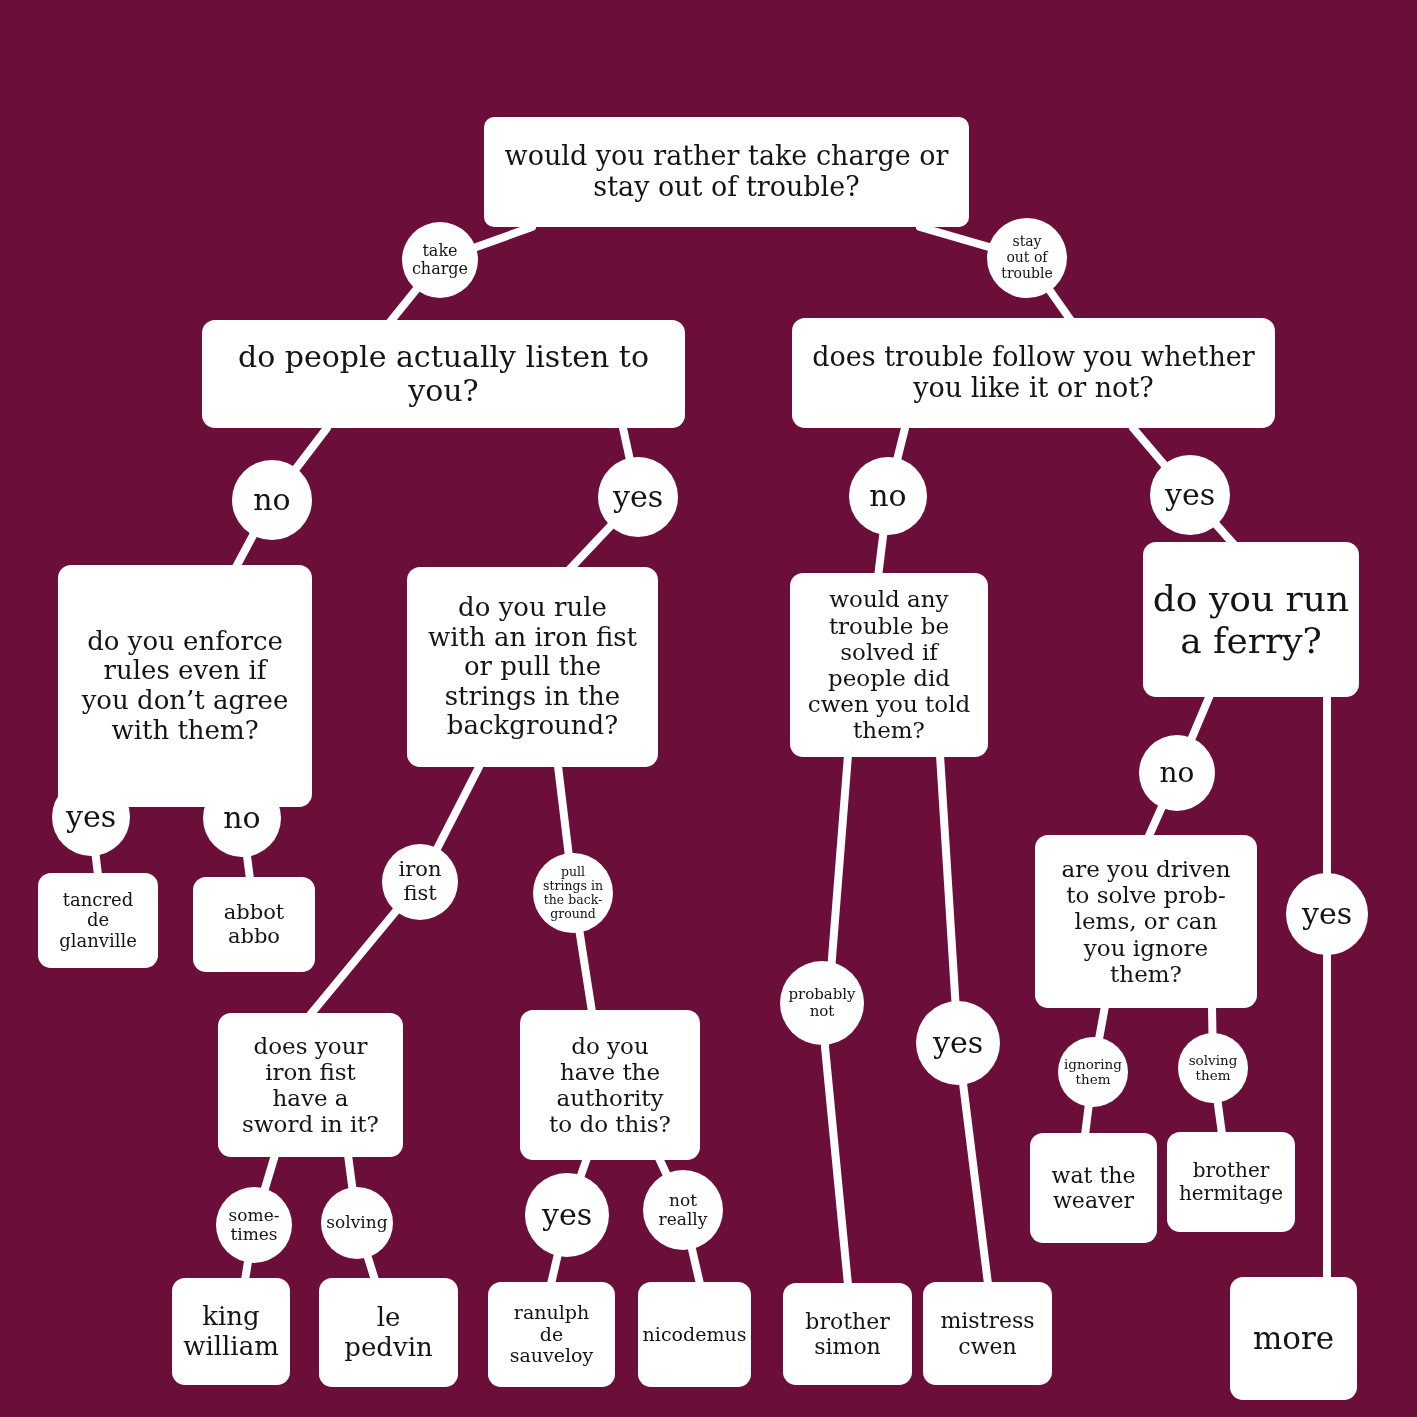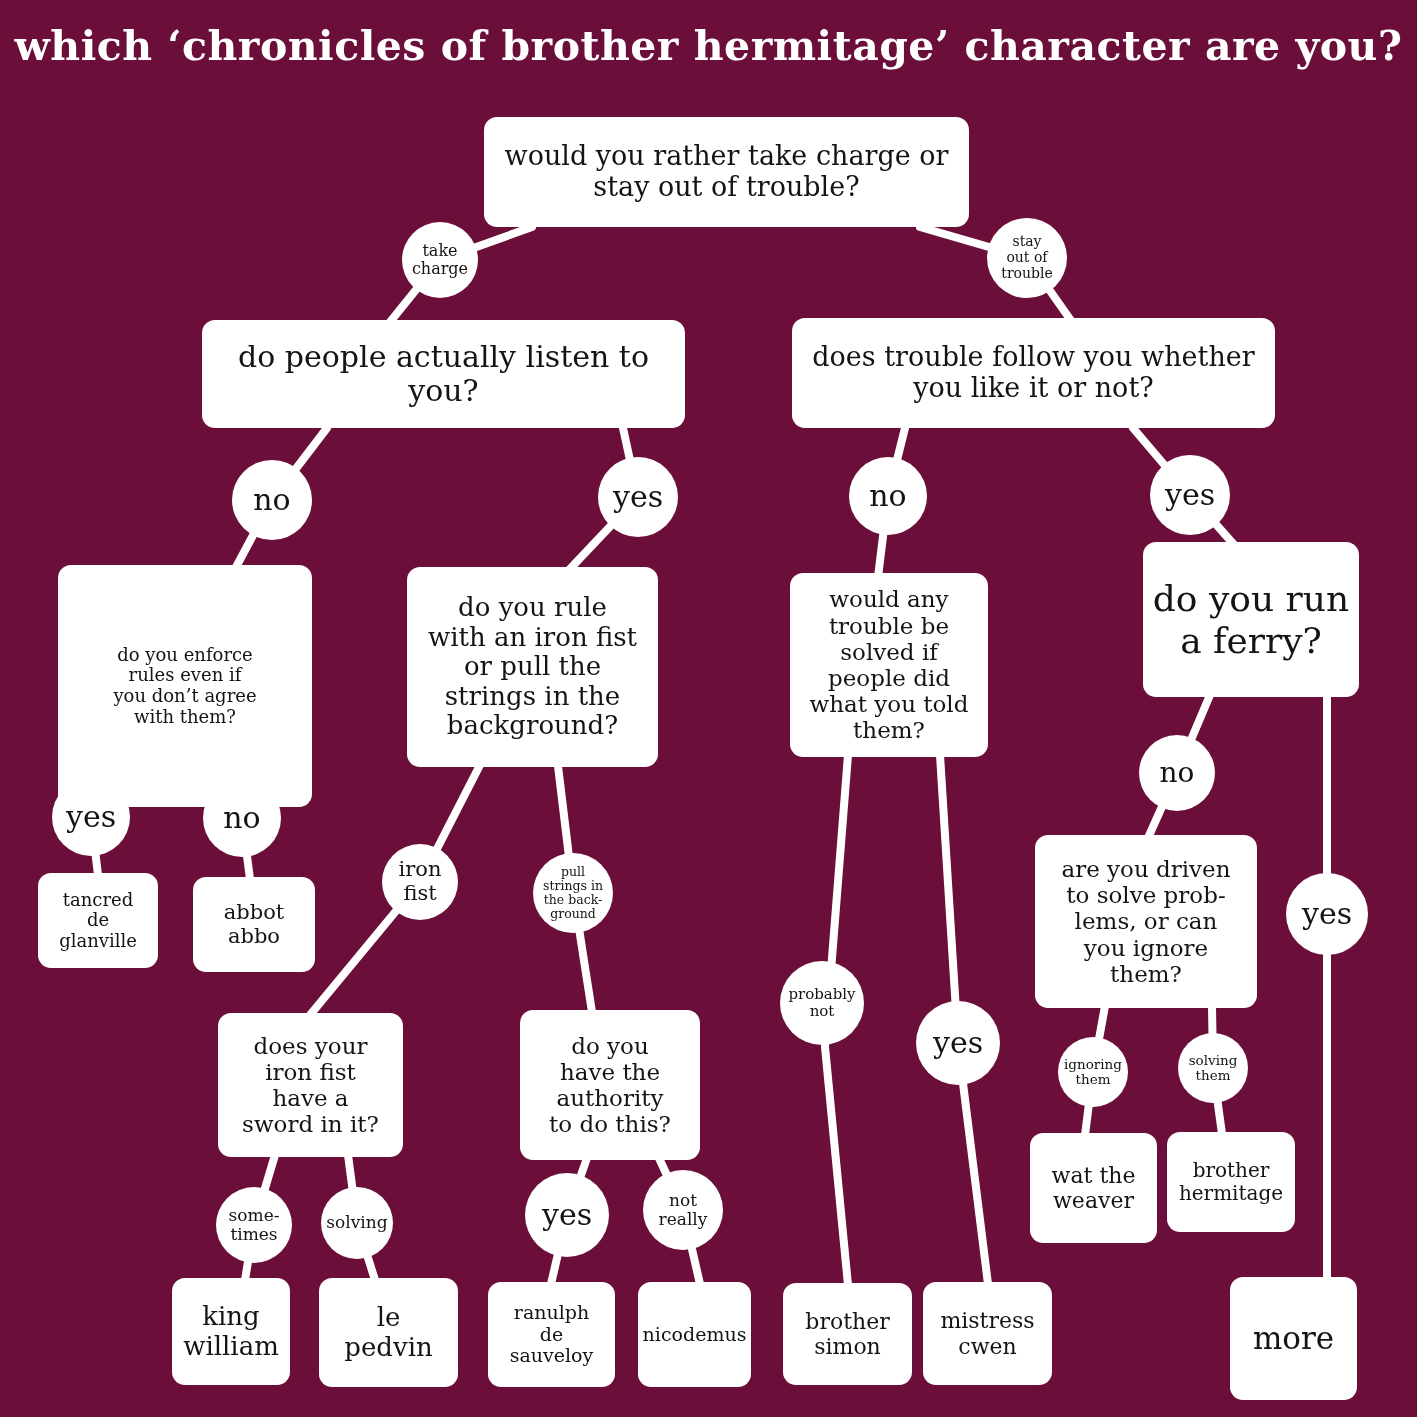--- a/index.html
+++ b/index.html
@@ -71,42 +71,41 @@
     <polyline points="1210,695 1177,773 1148,838"></polyline>
     <polyline points="1327,695 1327,1280"></polyline>
     <polyline points="275,1155 254,1225 245,1280"></polyline>
     <polyline points="348,1155 357,1223 375,1280"></polyline>
     <polyline points="587,1158 567,1215 551,1284"></polyline>
     <polyline points="658,1156 683,1210 700,1284"></polyline>
     <polyline points="1105,1006 1093,1072 1085,1135"></polyline>
     <polyline points="1212,1006 1213,1068 1222,1134"></polyline>
   </svg>
 
-  <div class="title">which ‘chronicles of brother hermitage’ character are you?</div>
 
-  <div class="node box" style="left:484px;top:117px;width:485px;height:110px;font-size:27px;">would you rather take charge or
+  <div class="node box" style="left:484px;top:117px;width:485px;height:110px;font-size:27px;border-radius:10px;">would you rather take charge or
 stay out of trouble?</div>
   <div class="node box" style="left:202px;top:320px;width:483px;height:108px;font-size:30px;">do people actually listen to
 you?</div>
   <div class="node box" style="left:792px;top:318px;width:483px;height:110px;font-size:27px;">does trouble follow you whether
 you like it or not?</div>
-  <div class="node box" style="left:58px;top:565px;width:254px;height:242px;font-size:18px;">do you enforce
+  <div class="node box" style="left:58px;top:565px;width:254px;height:242px;font-size:26px;">do you enforce
 rules even if
 you don’t agree
 with them?</div>
   <div class="node box" style="left:407px;top:567px;width:251px;height:200px;font-size:26px;">do you rule
 with an iron fist
 or pull the
 strings in the
 background?</div>
   <div class="node box" style="left:790px;top:573px;width:198px;height:184px;font-size:23px;">would any
 trouble be
 solved if
 people did
-what you told
+cwen you told
 them?</div>
   <div class="node box" style="left:1143px;top:542px;width:216px;height:155px;font-size:36px;">do you run
 a ferry?</div>
   <div class="node box" style="left:218px;top:1013px;width:185px;height:144px;font-size:23px;">does your
 iron fist
 have a
 sword in it?</div>
   <div class="node box" style="left:520px;top:1010px;width:180px;height:150px;font-size:23px;">do you
 have the
 authority

